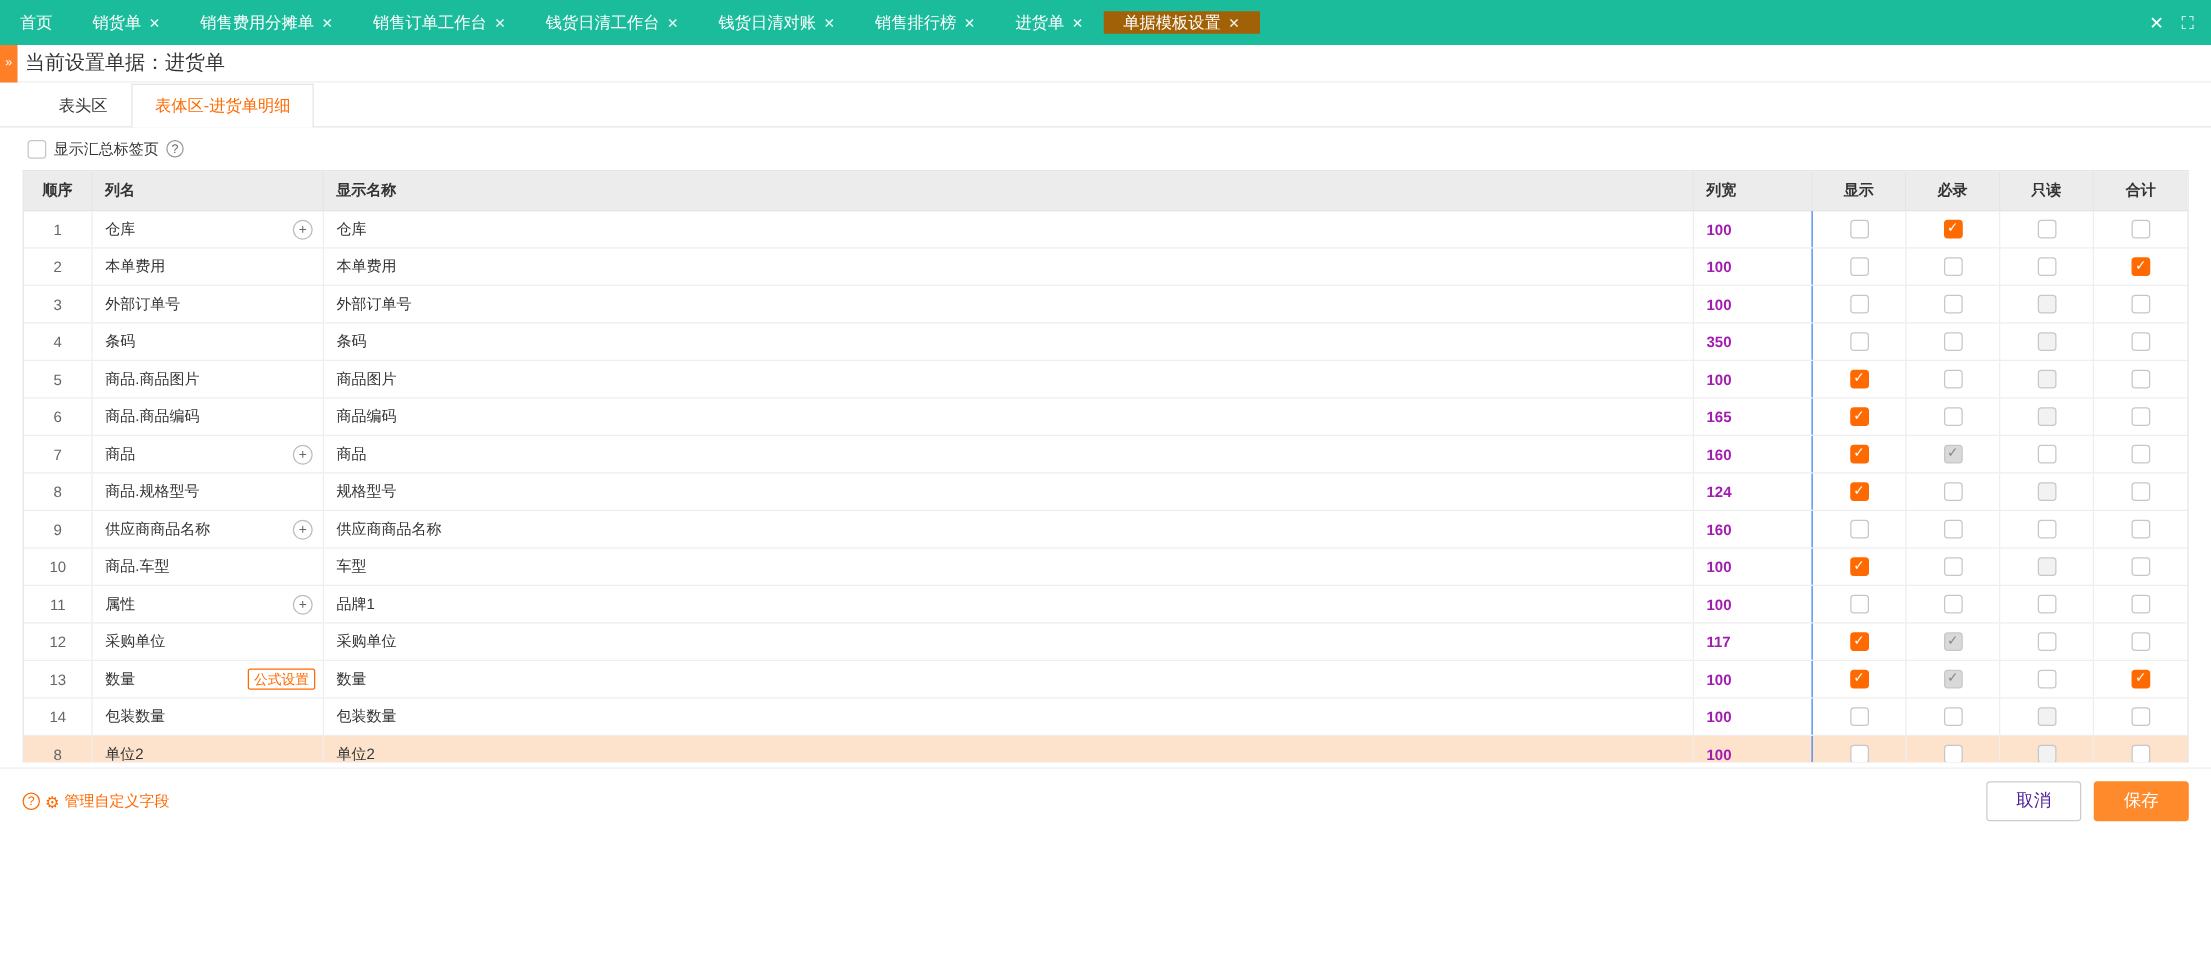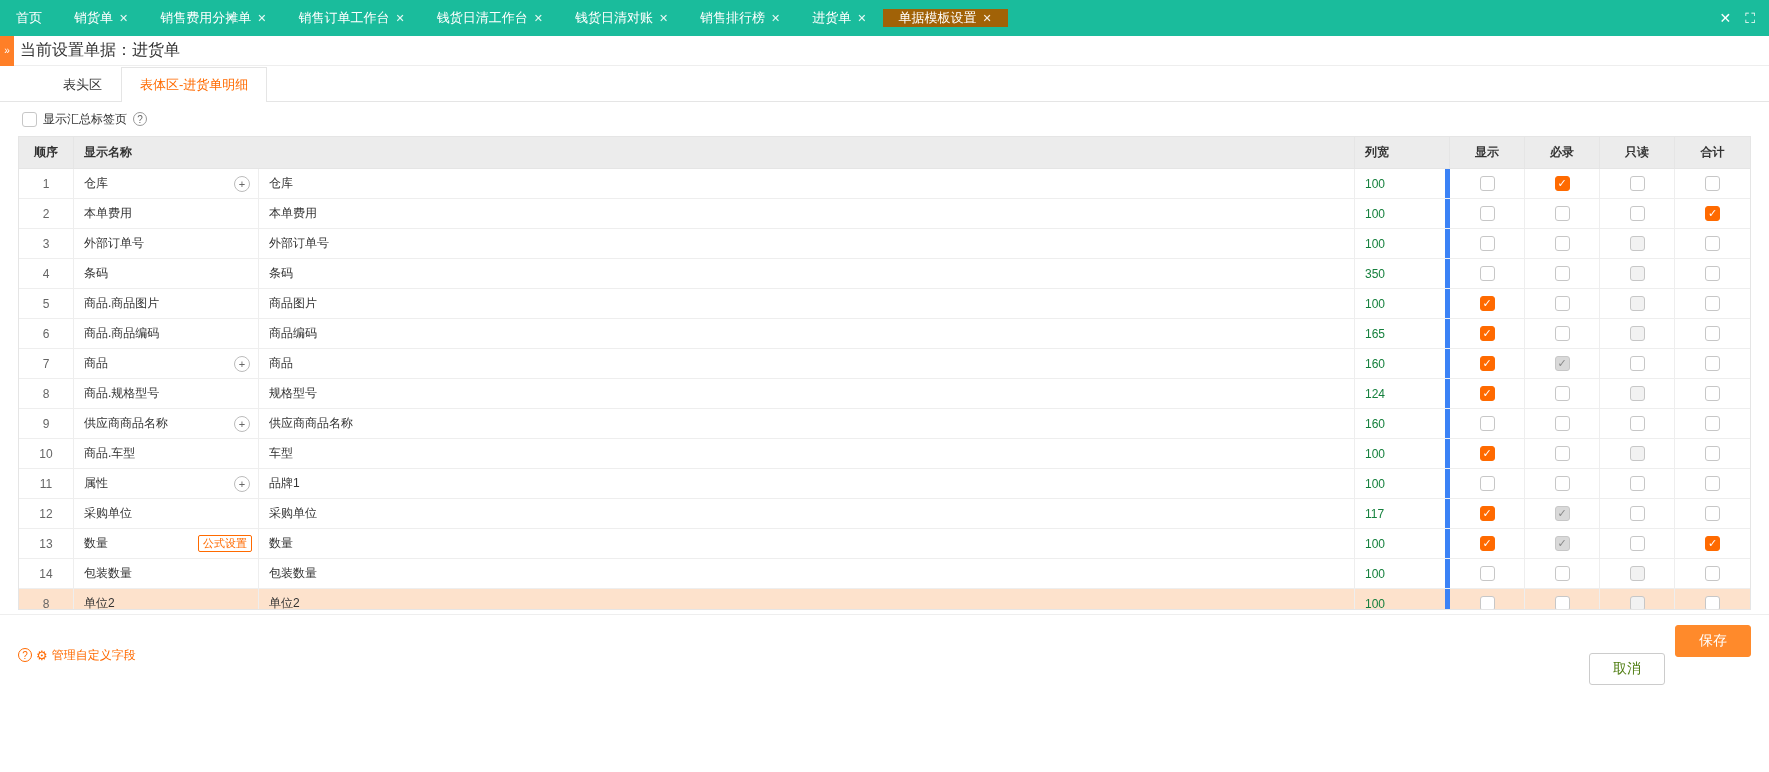--- a/index.html
+++ b/index.html
@@ -12,21 +12,21 @@
 .tab-close { margin-left: 6px; font-size: 11px; opacity: .9; }
 .top-right { position: absolute; right: 0; top: 0; height: 36px; display: flex; align-items: center; gap: 14px; padding: 0 14px; color: #fff; }
 .top-right span { cursor: pointer; font-size: 14px; }
 
 
 .crumb-row { display: flex; align-items: center; height: 30px; border-bottom: 1px solid #eee; }
 .crumb-toggle { width: 14px; height: 30px; background: #ff7f27; display: flex; align-items: center; justify-content: center; color: #fff; cursor: pointer; font-size: 10px; }
 .crumb-text { padding-left: 6px; color: #333; font-size: 16px; }
 
 
-.sub-tabs { display: flex; height: 36px; align-items: flex-end; padding-left: 44px; border-bottom: 1px solid #e5e5e5; }
+.sub-tabs { display: flex; height: 36px; align-items: flex-end; padding-left: 28px; border-bottom: 1px solid #e5e5e5; }
 .sub-tab { padding: 8px 18px; font-size: 13px; cursor: pointer; border: 1px solid transparent; border-bottom: none; position: relative; top: 1px; }
 .sub-tab.active { color: #ff6a00; border-color: #e5e5e5; background: #fff; }
 
 
 .opt-row { display: flex; align-items: center; height: 34px; padding-left: 22px; gap: 6px; font-size: 12px; color: #333; }
 .opt-row .help { display: inline-flex; width: 14px; height: 14px; border: 1px solid #999; border-radius: 50%; align-items: center; justify-content: center; font-size: 10px; color: #666; cursor: pointer; }
 
 
 .table-wrap { margin: 0 18px; border: 1px solid #e5e5e5; position: relative; }
 .thead { display: flex; background: #ececec; height: 32px; align-items: center; font-weight: bold; color: #333; border-bottom: 1px solid #e5e5e5; }
@@ -38,21 +38,21 @@
 .col-chk { width: 75px; justify-content: center; border-right: 1px solid #e5e5e5; height: 100%; }
 .col-chk:last-child { border-right: none; }
 
 .tbody { max-height: 440px; overflow-y: auto; }
 .trow { display: flex; height: 30px; align-items: center; border-bottom: 1px solid #eee; }
 .trow.highlight { background: #fde2cc; }
 .tbody .col { border-right: none; height: 100%; }
 .tbody .col-seq { color: #666; border-right: 1px solid #eee; }
 .tbody .col-name { border-right: 1px solid #eee; }
 .tbody .col-disp { border-right: 1px solid #eee; }
-.tbody .col-width { border-right: 5px solid #3b82f6; color: #15803d; }
+.tbody .col-width { border-right: 1px solid #3b82f6; color: #a21caf; font-weight: bold; }
 .tbody .col-chk { border-right: 1px solid #eee; }
 .tbody .col-chk:last-child { border-right: none; }
 
 .plus-btn { width: 16px; height: 16px; border: 1px solid #bbb; border-radius: 50%; display: inline-flex; align-items: center; justify-content: center; font-size: 11px; color: #666; cursor: pointer; position: absolute; right: 8px; }
 .formula-tag { border: 1px solid #ff6a00; color: #ff6a00; font-size: 11px; padding: 0 4px; border-radius: 2px; position: absolute; right: 6px; cursor: pointer; }
 
 
 .chk { width: 15px; height: 15px; border: 1px solid #c7c7c7; border-radius: 3px; background: #fff; display: inline-flex; align-items: center; justify-content: center; cursor: pointer; }
 .chk.on { background: #ff6a00; border-color: #ff6a00; }
 .chk.on::after { content: "✓"; color: #fff; font-size: 11px; line-height: 1; }
@@ -65,21 +65,21 @@
 .tbody::-webkit-scrollbar-thumb { background: #c4c4c4; border-radius: 5px; }
 .tbody::-webkit-scrollbar-track { background: #f0f0f0; }
 
 
 .footer { display: flex; align-items: center; justify-content: space-between; padding: 10px 18px; border-top: 1px solid #eee; margin-top: 4px; }
 .footer-left { display: flex; align-items: center; gap: 4px; color: #ff6a00; cursor: pointer; }
 .footer-left .q { display: inline-flex; width: 14px; height: 14px; border: 1px solid #ff6a00; border-radius: 50%; align-items: center; justify-content: center; font-size: 10px; }
 .footer-left .gear { font-size: 13px; }
 .footer-right { display: flex; gap: 10px; }
 .btn { min-width: 76px; height: 32px; border-radius: 3px; display: inline-flex; align-items: center; justify-content: center; font-size: 14px; cursor: pointer; }
-.btn-default { background: #fff; border: 1px solid #ccc; color: #4d7c0f; margin-top: 28px; }
+.btn-default { background: #fff; border: 1px solid #ccc; color: #4c1d95; }
 .btn-primary { background: #ff8a2b; border: 1px solid #ff8a2b; color: #fff; }
 </style>
 </head>
 <body>
 
 <div class="top-tabs">
   <div id="tabs-slot" style="display: flex; align-items: center;">
       <div class="top-tab">
         <span>首页</span>
       </div>
@@ -134,20 +134,21 @@
 
 <div class="opt-row">
   <span class="chk"></span>
   <span>显示汇总标签页</span>
   <span class="help">?</span>
 </div>
 
 <div class="table-wrap">
   <div class="thead">
     <div class="col col-seq">顺序</div>
+    <div class="col col-name">列名</div>
     <div class="col col-disp">显示名称</div>
     <div class="col col-width">列宽</div>
     <div class="col col-chk">显示</div>
     <div class="col col-chk">必录</div>
     <div class="col col-chk">只读</div>
     <div class="col col-chk">合计</div>
   </div>
   <div class="tbody" id="tbody-slot">
       <div class="trow">
         <div class="col col-seq">1</div>

